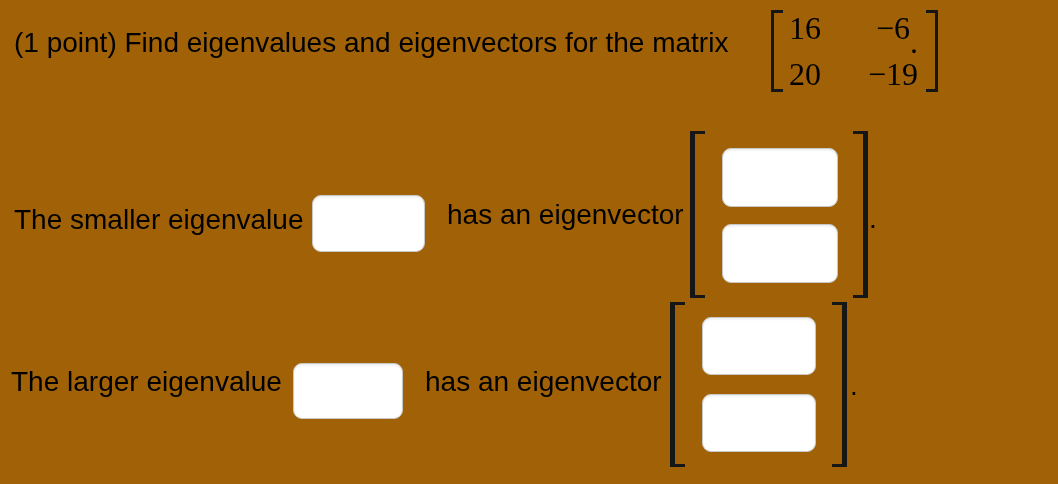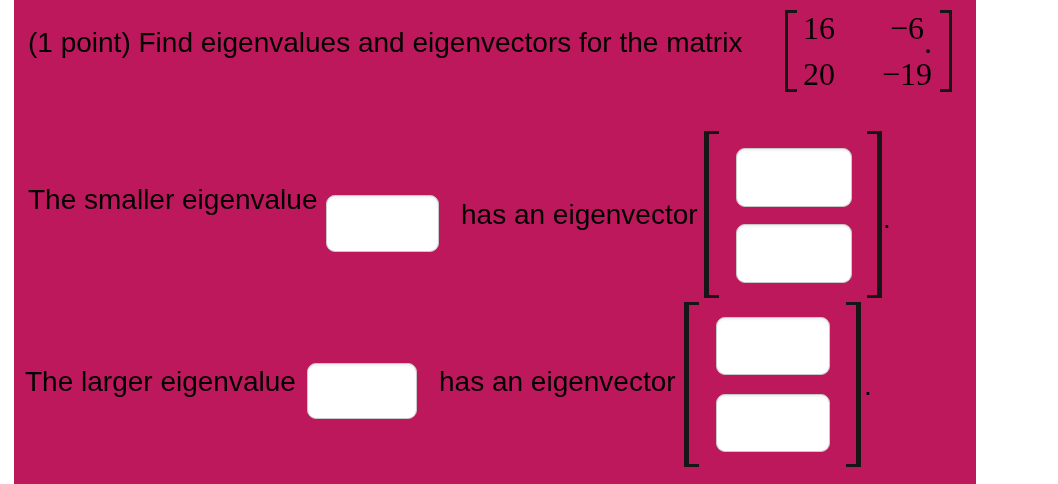--- a/index.html
+++ b/index.html
@@ -1,24 +1,23 @@
 <!DOCTYPE html>
 <html><head>
 <meta charset="utf-8">
 <style>
   html, body { margin: 0; padding: 0; }
   .canvas {
     position: relative;
-    width: 962px;
+    width: 1058px;
     height: 484px;
-    background: #be185d;
+    background: #a16207;
     color: #000;
     font-family: "Liberation Sans", sans-serif;
     overflow: hidden;
-    margin-left: 14px;
   }
   .text {
     position: absolute;
     font-size: 28px;
     line-height: 28px;
     white-space: nowrap;
   }
   
   .matrix {
     position: absolute;
@@ -113,21 +112,21 @@
     <span class="mcells">
       <span class="mcell c0">16</span>
       <span class="mcell c1">−6</span>
       <span class="mcell c0">20</span>
       <span class="mcell c1">−19</span>
     </span>
     <span class="mbracket right"></span>
   </div>
   <span class="q-period">.</span>
 
-  <span class="text" style="left:14px; top:186px;">The smaller eigenvalue</span>
+  <span class="text" style="left:14px; top:206px;">The smaller eigenvalue</span>
   <input class="answer-input" style="left: 312px; top: 195px; width: 113px; height: 57px;" type="text" value="">
   <span class="text" style="left:447px; top:201px;">has an eigenvector</span>
 
   <div class="vector" id="vector-smaller">
     <span class="vbracket left"></span>
     <div class="vinputs">
       <input class="vec-input" type="text" value="" style="">
       <input class="vec-input" type="text" value="" style="">
     </div>
     <span class="vbracket right"></span>

